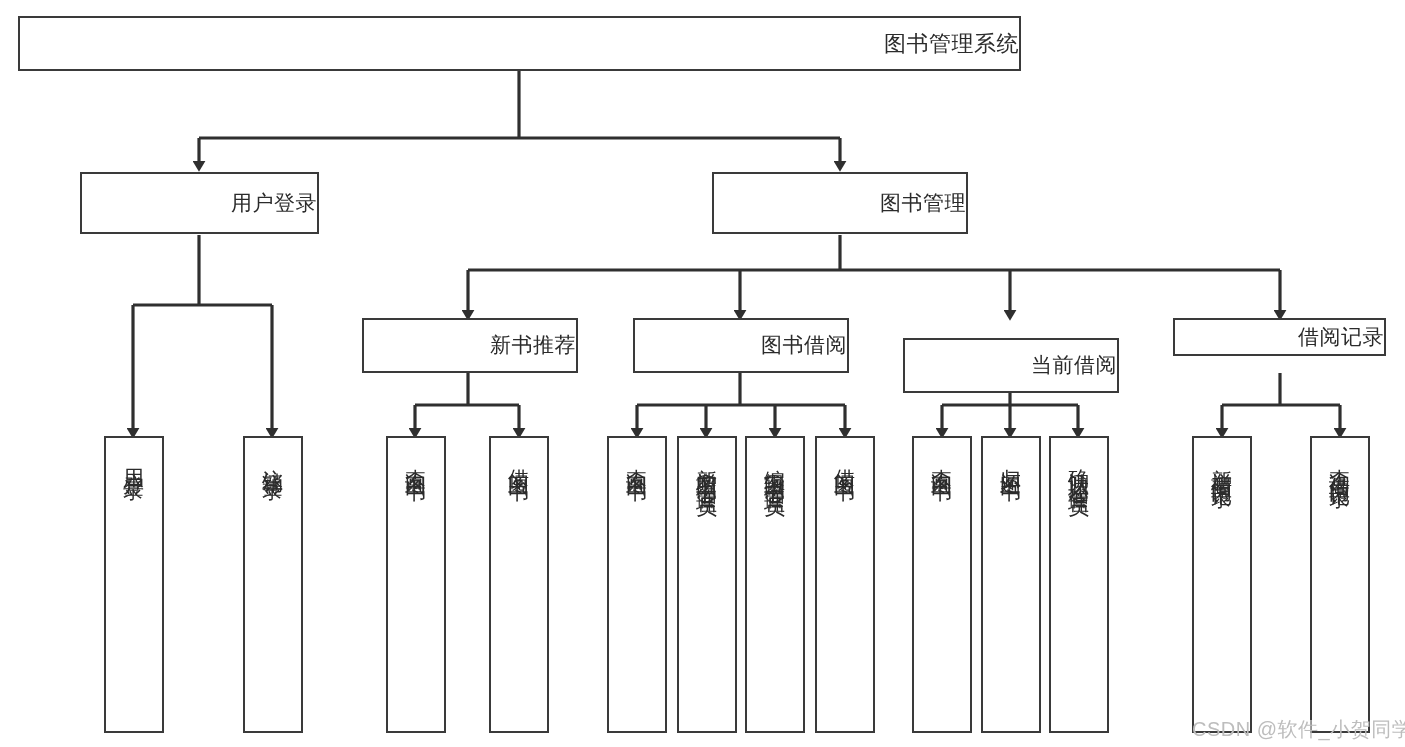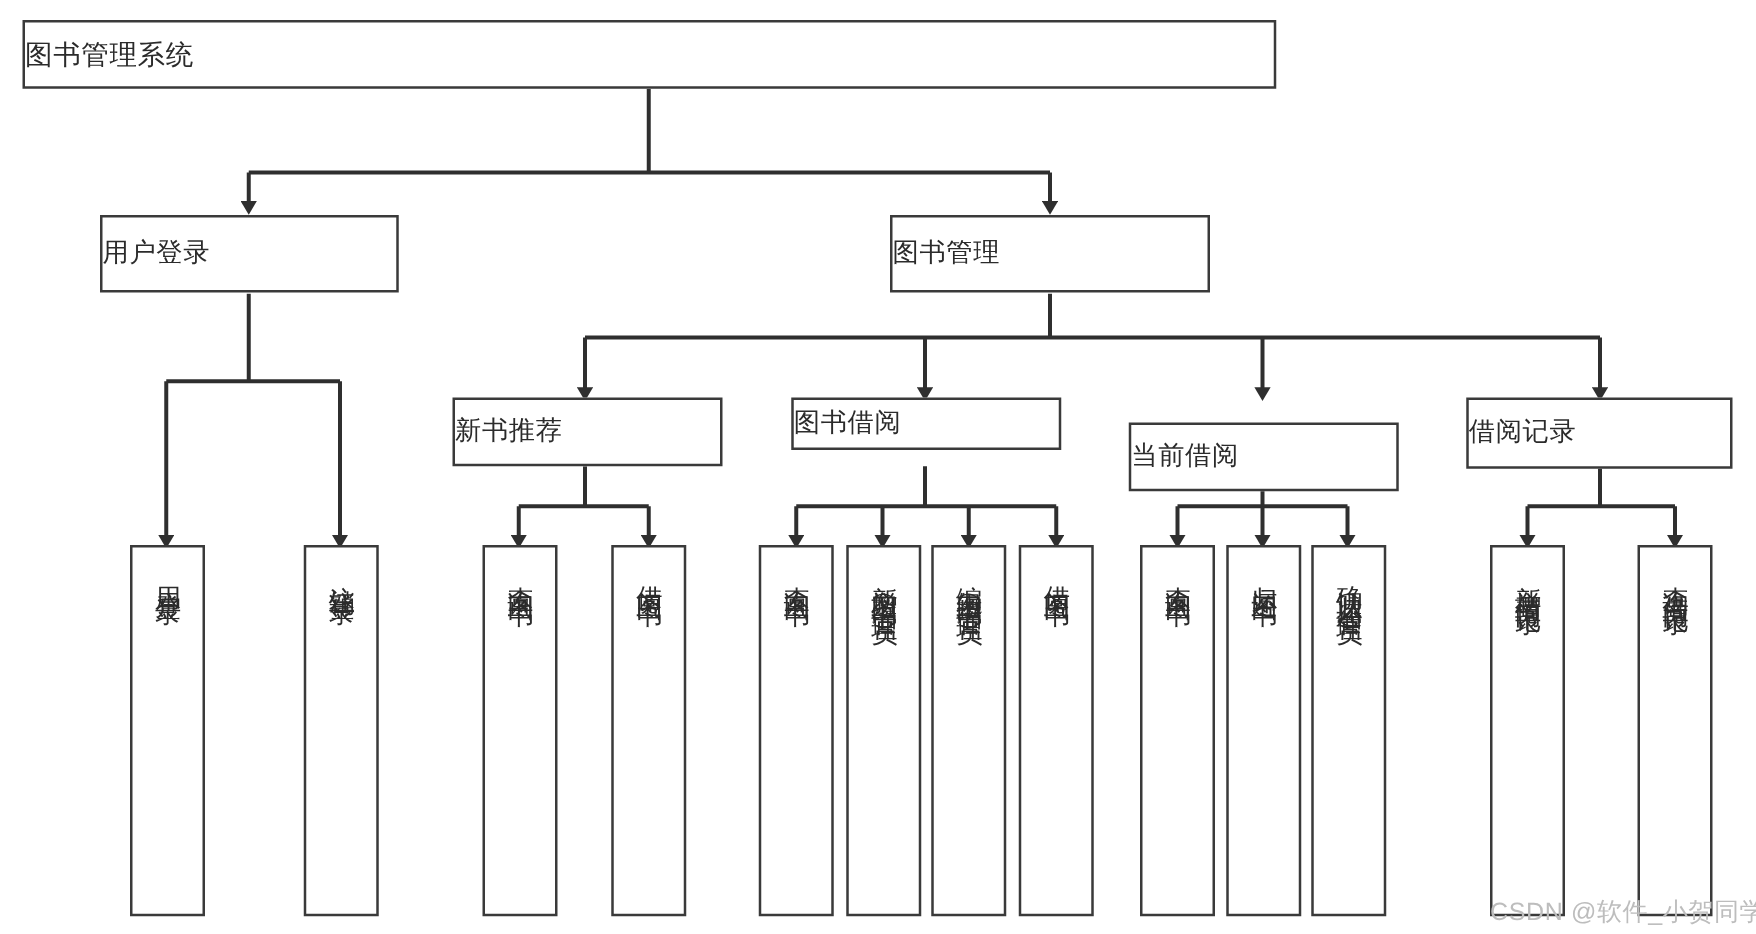--- a/index.html
+++ b/index.html
@@ -26,21 +26,21 @@
     height: 747px;
     pointer-events: none;
   }
   .node {
     position: absolute;
     box-sizing: border-box;
     background: #ffffff;
     border: 2px solid #3a3a3a;
     display: flex;
     align-items: center;
-    justify-content: flex-start;
+    justify-content: flex-end;
     color: #2b2b2b;
   }
   .node .label {
     display: block;
     text-align: center;
     line-height: 1.18;
     white-space: nowrap;
   }
   
   .node.horiz .label {
@@ -138,29 +138,29 @@
   </div>
 
   <div class="node horiz" style="left:362px; top:318px; width:216px; height:55px;">
     <span class="label">新书推荐</span>
   </div>
 
   <div class="node horiz" style="left:712px; top:172px; width:256px; height:62px;">
     <span class="label">图书管理</span>
   </div>
 
-  <div class="node horiz" style="left:633px; top:318px; width:216px; height:42px;">
+  <div class="node horiz" style="left:633px; top:318px; width:216px; height:55px;">
     <span class="label">图书借阅</span>
   </div>
 
   <div class="node horiz" style="left:903px; top:318px; width:216px; height:55px;margin-top:20px;">
     <span class="label">当前借阅</span>
   </div>
 
-  <div class="node horiz" style="left:1173px; top:318px; width:213px; height:57px;">
+  <div class="node horiz" style="left:1173px; top:318px; width:213px; height:38px;">
     <span class="label">借阅记录</span>
   </div>
 
   <div class="node vert" style="left:104px; top:436px; width:60px; height:297px;">
     <span class="label">用户登录</span>
   </div>
   <div class="node vert" style="left:243px; top:436px; width:60px; height:297px;">
     <span class="label">注销登录</span>
   </div>
 

